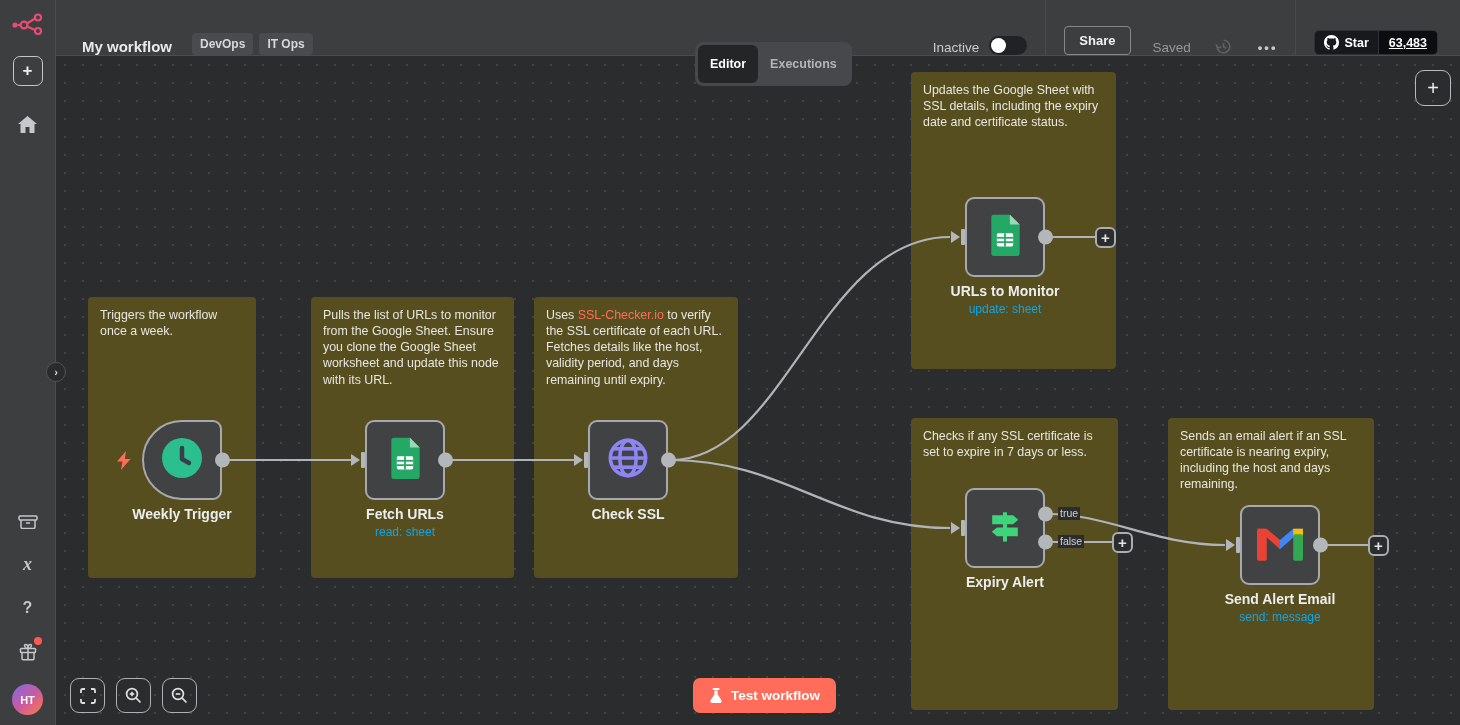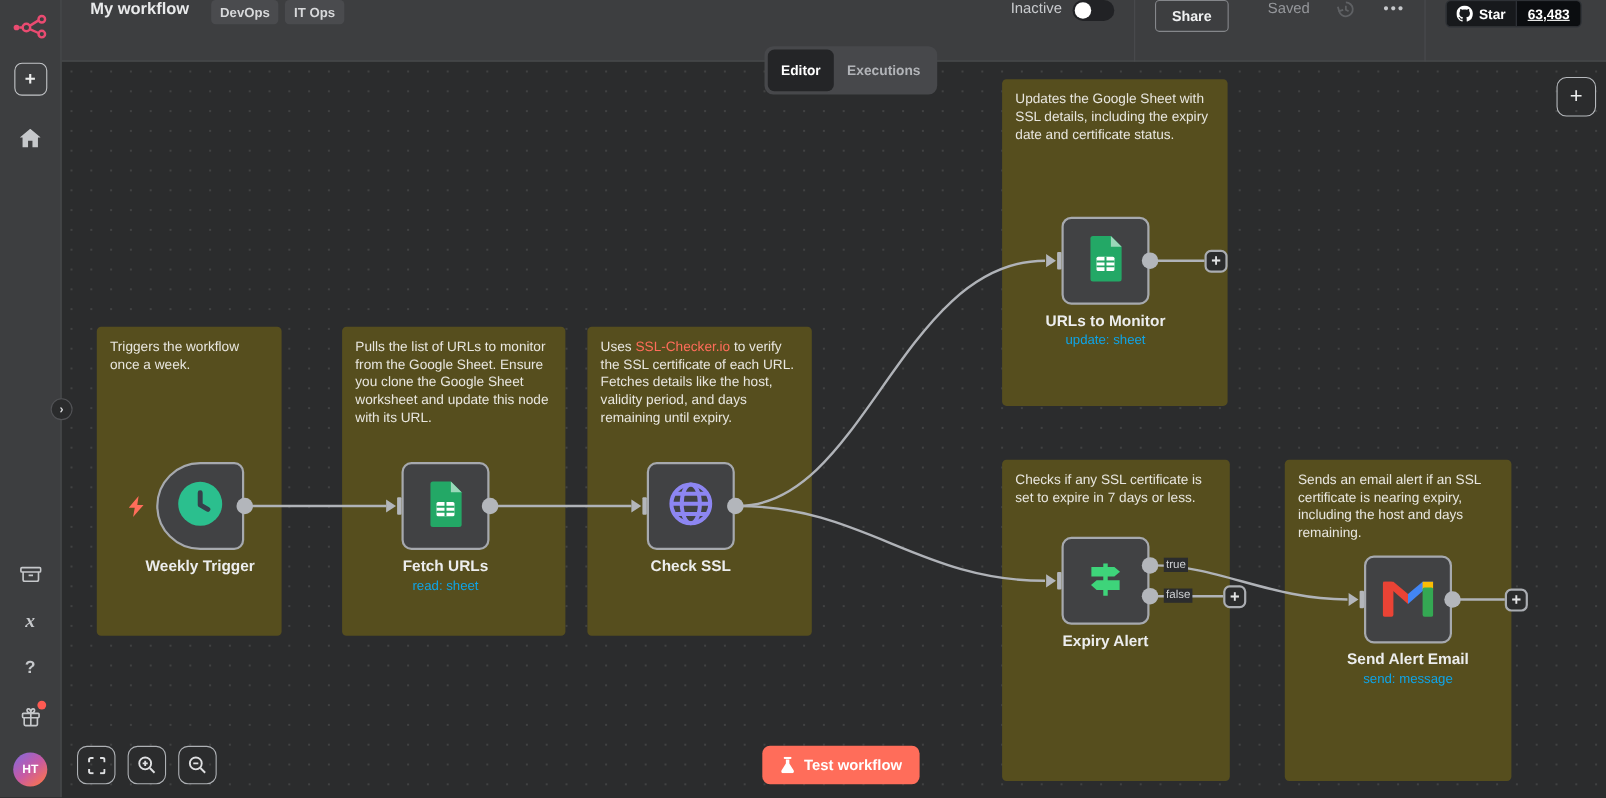--- a/index.html
+++ b/index.html
@@ -15,36 +15,36 @@
     position:absolute; left:56px; top:56px; right:0; bottom:0;
     background-color:#2b2c2d;
     background-image:radial-gradient(circle, rgba(255,255,255,0.10) 1px, transparent 1.4px);
     background-size:18px 18px;
     z-index:0;
   }
   
   .topbar {
     position:absolute; left:56px; top:0; right:0; height:56px;
     background:#3d3e40; border-bottom:1px solid #4b4c4f;
-    display:flex; align-items:flex-start; padding:0 22px 0 26px; z-index:10;
+    display:flex; align-items:flex-end; padding:0 22px 0 26px; z-index:10;
   }
   .wf-title { font-size:15px; font-weight:700; color:#e9eaeb; margin-right:20px; }
   .tag { background:#4a4b4e; color:#d7d8da; font-size:12px; font-weight:700;
          padding:4px 8px; border-radius:4px; margin-right:6px; }
   .tb-spacer { flex:1; }
   .status-label { font-size:13.5px; color:#c9cbce; margin-right:10px; }
   .toggle { width:38px; height:19px; border-radius:10px; background:#212225;
             position:relative; cursor:pointer; }
   .toggle .knob { position:absolute; left:2px; top:2px; width:15px; height:15px;
                   border-radius:50%; background:#fff; }
   .tb-divider { width:1px; height:56px; background:#4a4b4e; margin:0 18px; }
   .share-btn { border:1px solid #85878b; border-radius:4px; background:transparent;
                color:#eff0f1; font-weight:700; font-size:13px; padding:6px 14px; cursor:pointer;
                font-family:inherit; }
-  .saved-label { color:#95979b; font-size:13.5px; margin-left:36px; }
+  .saved-label { color:#95979b; font-size:13.5px; margin-left:22px; }
   .history-btn { margin-left:24px; display:flex; align-items:center; }
   .more-dots { margin-left:26px; color:#c6c8cb; font-size:13px; font-weight:700;
                letter-spacing:2px; cursor:pointer; }
   .gh-widget { display:flex; align-items:stretch; border-radius:5px; overflow:hidden;
                border:1px solid #2e3136; cursor:pointer; }
   .gh-star { background:#17191c; display:flex; align-items:center; gap:5px; padding:4px 9px; }
   .gh-star span { color:#fff; font-size:12.5px; font-weight:700; }
   .gh-count { background:#0b0d10; border-left:1px solid #30343a; display:flex; align-items:center;
               padding:4px 10px; color:#fff; font-size:12.5px; font-weight:700;text-decoration:underline; }
   

